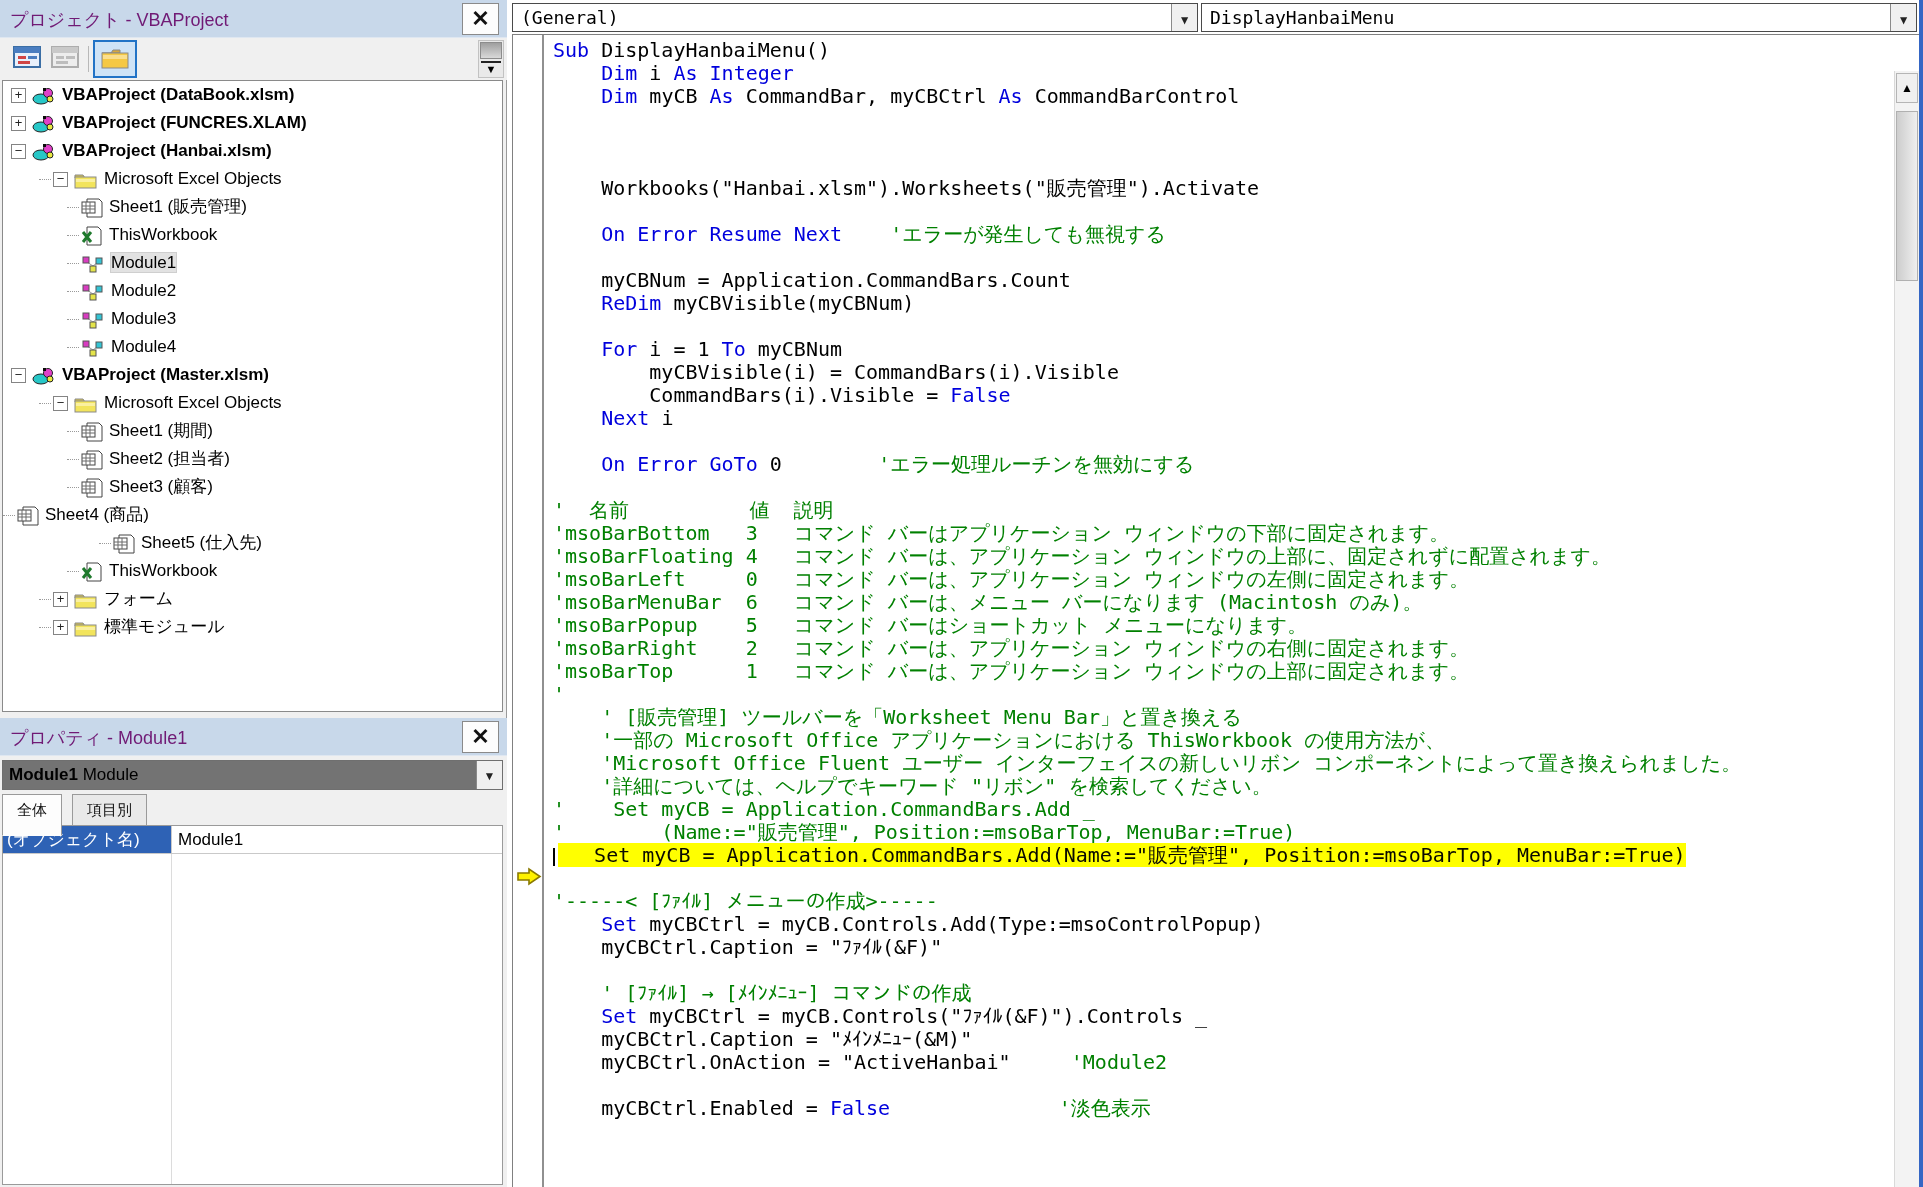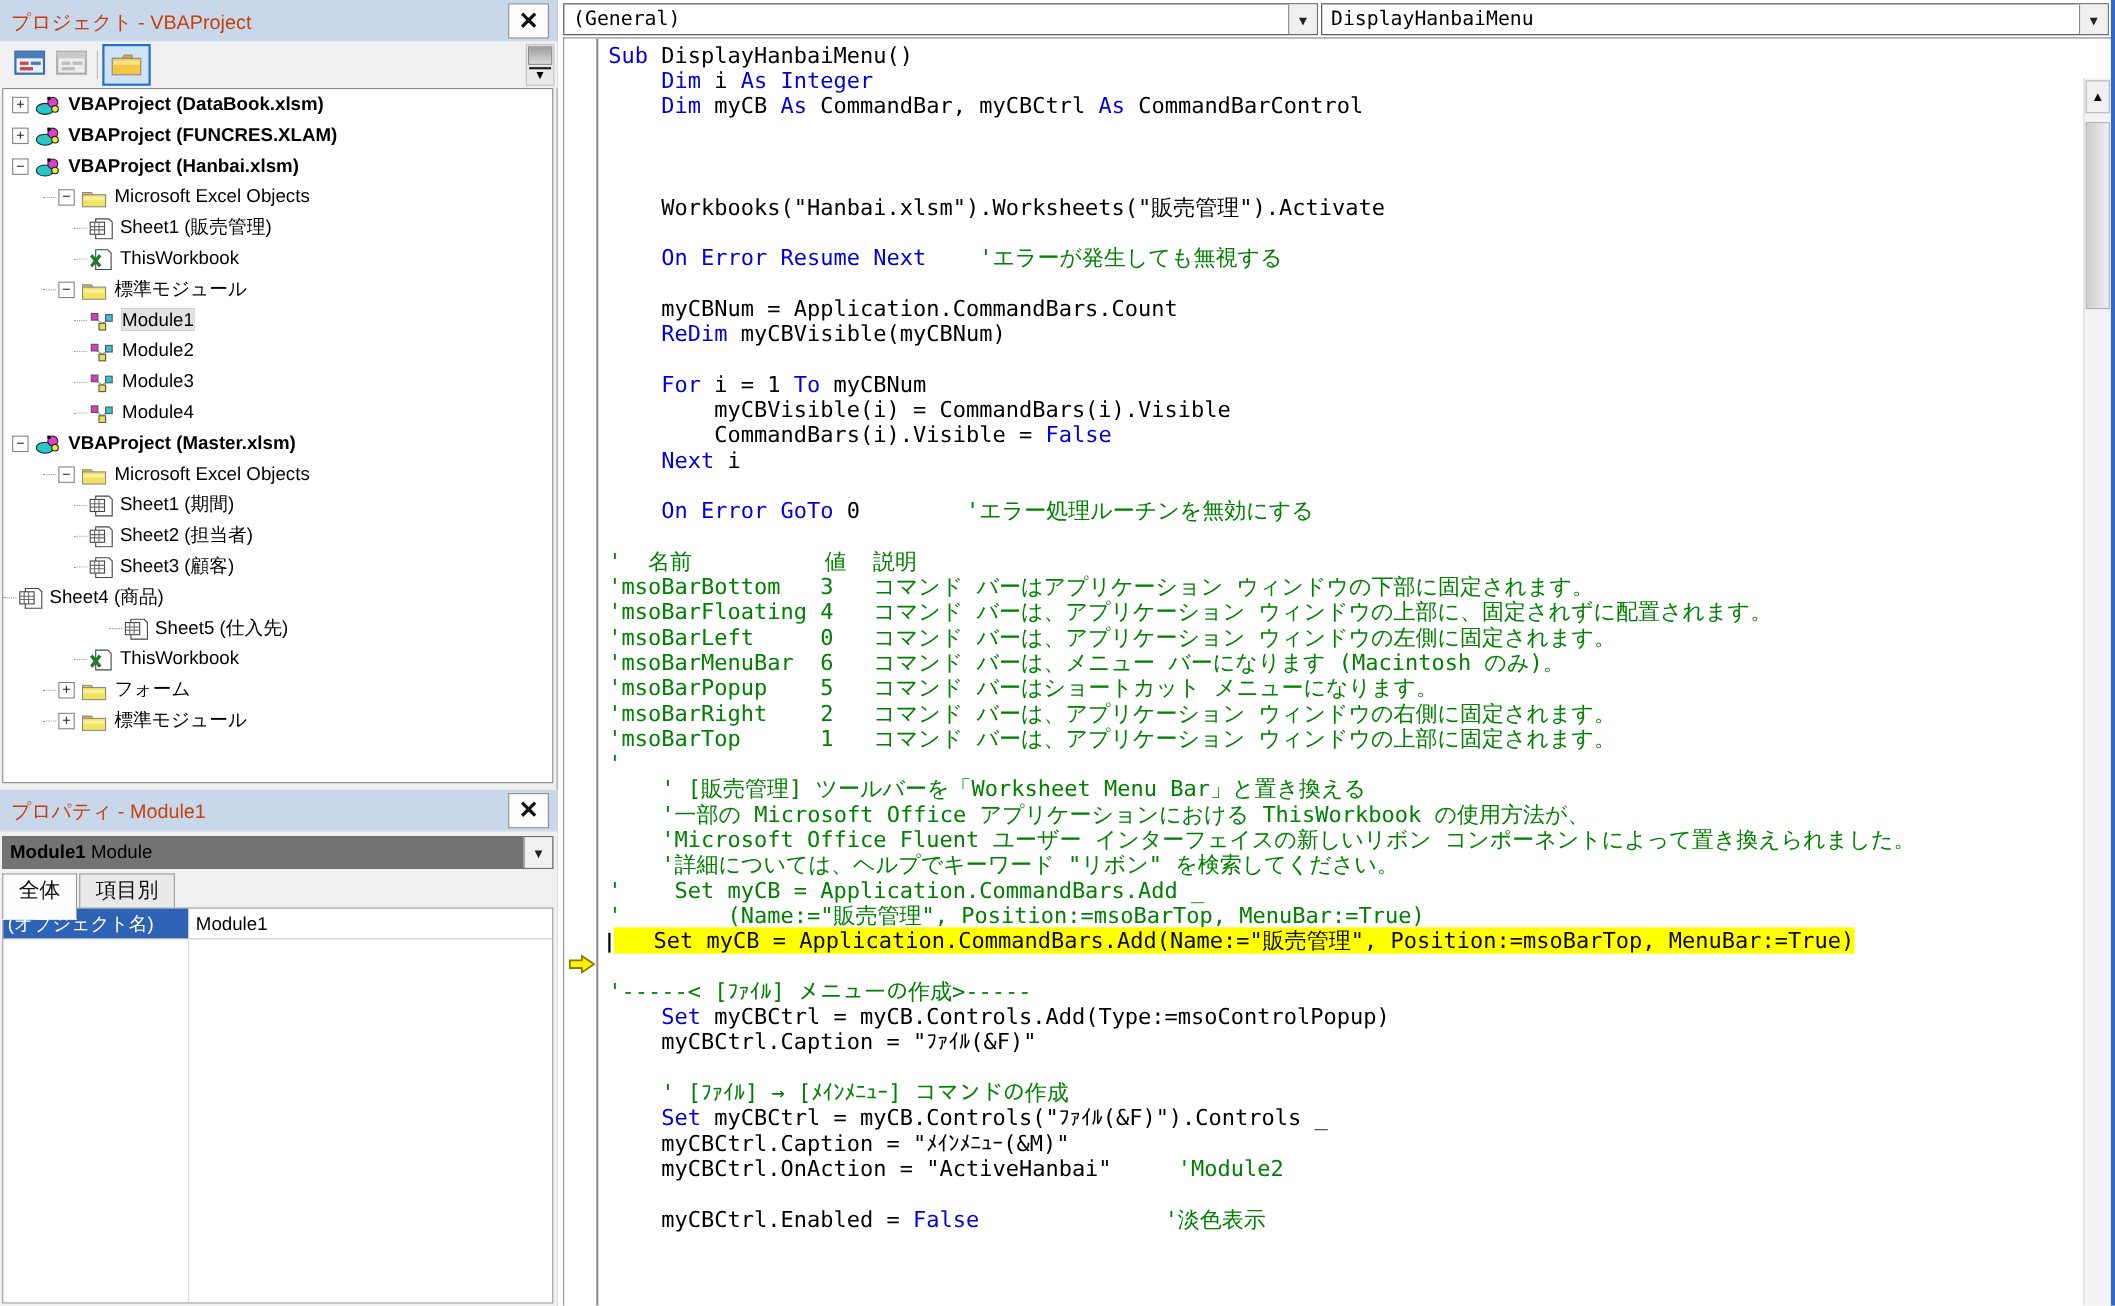--- a/index.html
+++ b/index.html
@@ -3,21 +3,21 @@
 <meta charset="utf-8">
 <style>
   * { margin:0; padding:0; box-sizing:border-box; }
   html,body { width:1923px; height:1187px; overflow:hidden; background:#fff;
               font-family:"Liberation Sans", sans-serif; }
   .abs { position:absolute; }
 
   
   #left-panel { left:0; top:0; width:507px; height:1187px; background:#f0f0f0; border-right:1px solid #9a9a9a; }
   .titlebar { left:0; width:507px; height:38px; background:#c8d8ea; border-bottom:1px solid #dfe7f1; }
-  .titlebar .tb-text { position:absolute; left:10px; top:8px; font-size:18px; color:#c2410c; }
+  .titlebar .tb-text { position:absolute; left:10px; top:8px; font-size:18px; color:#701a75; }
   .close-btn { position:absolute; right:8px; top:3px; width:37px; height:32px; background:#fdfdfd;
                border:1px solid #8a8a8a; text-align:center; line-height:30px; font-size:22px; font-weight:bold; color:#111; cursor:default; }
 
   #proj-toolbar { left:0; top:38px; width:507px; height:42px; background:#f0f0f0; }
   .tb-btn { position:absolute; top:6px; width:36px; height:30px; }
   .tb-btn.selected { top:2px; height:38px; width:44px; background:#cfe3f6; border:2px solid #2273c6; }
   .tb-sep { position:absolute; left:88px; top:8px; width:1px; height:26px; background:#b8b8b8; }
   .mini-scroll { position:absolute; right:3px; top:2px; width:26px; height:38px; background:#e9e9e9; border:1px solid #c2c2c2; }
   .mini-thumb { position:absolute; left:1px; top:1px; width:22px; height:17px;
                 background:linear-gradient(#9f9f9f,#d9d9d9); border:1px solid #8c8c8c; }
@@ -34,21 +34,21 @@
   .tree-label.selected { background:#e2e2e2; outline:1px solid #cfcfcf; }
 
   
   #prop-panel { left:0; top:718px; width:507px; height:469px; background:#f0f0f0; }
   #prop-combo { left:2px; top:42px; width:501px; height:30px; background:#737373; border:1px solid #6f6f6f; font-size:17px; line-height:28px; padding-left:6px; }
   #prop-combo .bold { font-weight:bold; }
   .combo-arrow { position:absolute; right:0; top:0; width:26px; height:100%; background:#f0f0f0;
                  border-left:1px solid #8a8a8a; text-align:center; color:#222; }
   .combo-arrow span { font-size:12px; line-height:28px; }
   #prop-tabs { left:2px; top:74px; width:501px; height:33px; }
-  .prop-tab { position:absolute; top:2px; height:42px; padding:0 14px; font-size:19px; line-height:29px;
+  .prop-tab { position:absolute; top:2px; height:42px; padding:0 14px; font-size:15px; line-height:29px;
               border:1px solid #9a9a9a; background:#e9e9e9; color:#111; }
   .prop-tab.active { background:#fdfdfd; border-bottom:1px solid #fdfdfd; font-weight:normal; z-index:2; }
   #prop-grid { left:2px; top:107px; width:501px; height:360px; background:#fff; border:1px solid #9a9a9a; }
   .prop-row { position:absolute; left:0; top:0; width:100%; height:28px; border-bottom:1px solid #c9c9c9; }
   .prop-cell-name { position:absolute; left:0; top:0; width:168px; height:27px; background:#2e62b5; color:#fff;
                     font-size:17px; line-height:27px; padding-left:4px; }
   .prop-cell-value { position:absolute; left:168px; top:0; right:0; height:27px; color:#000; font-size:17px; line-height:27px; padding-left:6px; border-left:1px solid #c9c9c9; }
   .grid-vline { position:absolute; left:168px; top:28px; bottom:0; width:1px; background:#dcdcdc; }
 
   
@@ -152,25 +152,20 @@
           </svg></span><span class="tree-label">Microsoft Excel Objects</span></div>
       <div class="tree-row" style="padding-left: 64px;"><span class="conn"></span><span class="tree-icon"><svg width="22" height="20" viewBox="0 0 22 20">
             <path d="M6 1 L18 1 L21 4 L21 19 L6 19 Z" fill="#fff" stroke="#444"></path>
             <rect x="1" y="4" width="13" height="11" fill="#fff" stroke="#444"></rect>
             <path d="M1 8 H14 M1 11 H14 M5 4 V15 M9 4 V15" stroke="#6a6a6a" stroke-width="1"></path>
           </svg></span><span class="tree-label">Sheet1 (販売管理)</span></div>
       <div class="tree-row" style="padding-left: 64px;"><span class="conn"></span><span class="tree-icon"><svg width="22" height="20" viewBox="0 0 22 20">
             <path d="M6 1 L17 1 L20 4 L20 19 L6 19 Z" fill="#fff" stroke="#444"></path>
             <path d="M2 6 L10 16 M10 6 L2 16" stroke="#1f7a2d" stroke-width="3"></path>
           </svg></span><span class="tree-label">ThisWorkbook</span></div>
-      <div class="tree-row" style="padding-left: 36px;"><span class="conn"></span><span class="expander">−</span><span class="tree-icon"><svg width="24" height="18" viewBox="0 0 24 18">
-            <path d="M1 4 L9 4 L11 7 L1 7 Z" fill="#d8c44a" stroke="#8a8a8a"></path>
-            <rect x="1" y="6" width="21" height="11" fill="#f2e45c" stroke="#8a8a8a"></rect>
-            <rect x="2" y="8" width="19" height="3" fill="#faf0a0"></rect>
-          </svg></span><span class="tree-label">標準モジュール</span></div>
       <div class="tree-row" style="padding-left: 64px;"><span class="conn"></span><span class="tree-icon"><svg width="24" height="20" viewBox="0 0 24 20">
             <path d="M6 8 L12 12 M16 9 L12 12" stroke="#9a9a9a"></path>
             <rect x="2" y="3" width="6" height="6" fill="#d83cc0" stroke="#555"></rect>
             <rect x="15" y="4" width="6" height="6" fill="#35c4d4" stroke="#555"></rect>
             <rect x="9" y="12" width="6" height="6" fill="#e4e44a" stroke="#555"></rect>
           </svg></span><span class="tree-label selected">Module1</span></div>
       <div class="tree-row" style="padding-left: 64px;"><span class="conn"></span><span class="tree-icon"><svg width="24" height="20" viewBox="0 0 24 20">
             <path d="M6 8 L12 12 M16 9 L12 12" stroke="#9a9a9a"></path>
             <rect x="2" y="3" width="6" height="6" fill="#d83cc0" stroke="#555"></rect>
             <rect x="15" y="4" width="6" height="6" fill="#35c4d4" stroke="#555"></rect>

